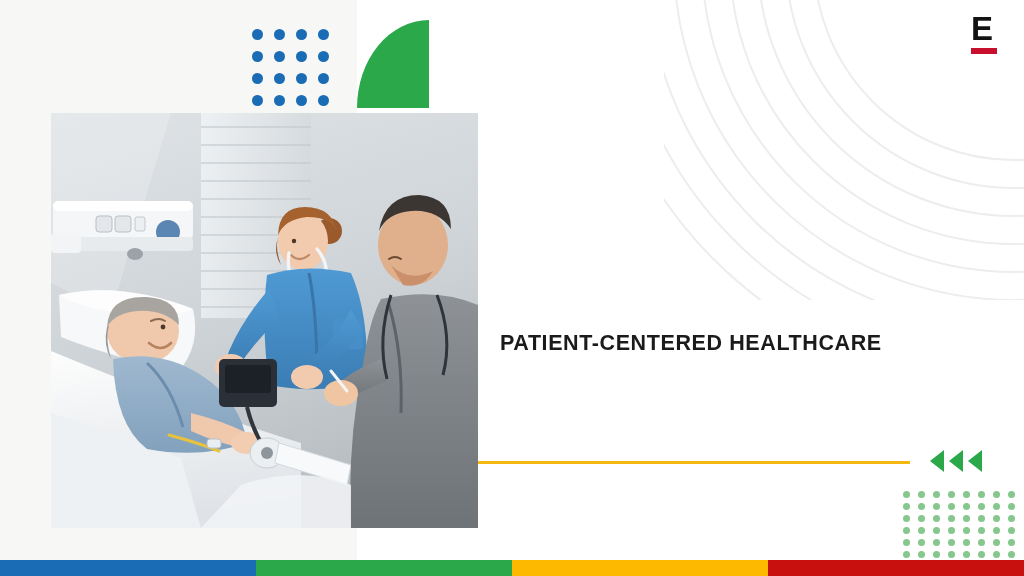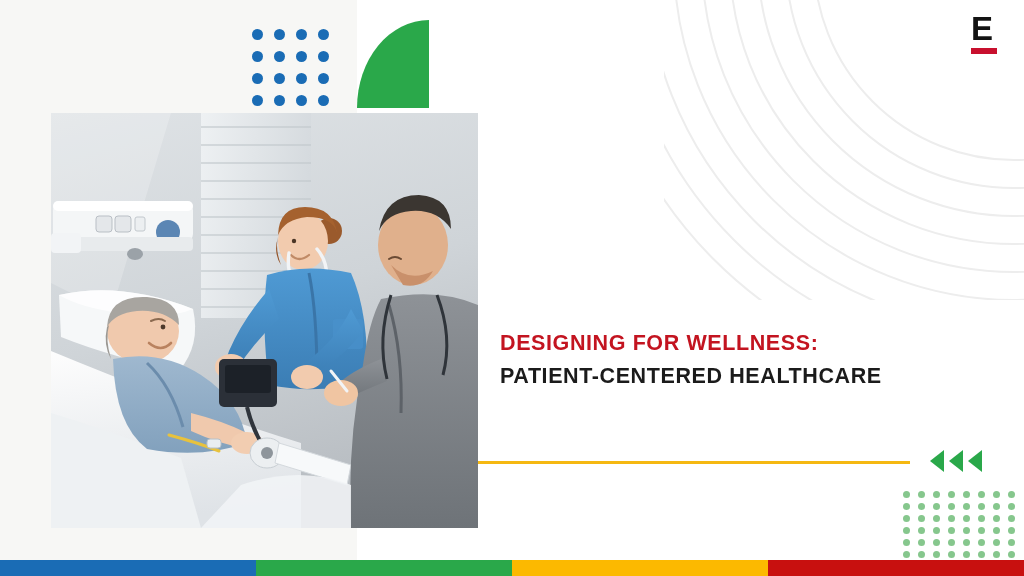--- a/index.html
+++ b/index.html
@@ -338,21 +338,20 @@
       <path d="M280 258 L296 278" stroke="#f2f4f6" stroke-width="3" stroke-linecap="round"></path>
 
       <path d="M340 182 Q326 226 336 266" stroke="#2f343a" stroke-width="3" fill="none"></path>
       <path d="M386 182 Q402 224 392 262" stroke="#2f343a" stroke-width="3" fill="none"></path>
 
       <path d="M190 372 Q250 352 300 372 L300 415 L150 415 Z" fill="#f2f5f7" opacity="0.85"></path>
     </svg>
   </div>
 
   <div class="headline">
-    <div class="line l1">DESIGNING FOR WELLNESS:</div>
     <div class="line l2">PATIENT-CENTERED HEALTHCARE</div>
   </div>
 
   <div class="yellow-rule"></div>
 
   <div class="arrows">
     <i></i>
     <i></i>
     <i></i>
   </div>

